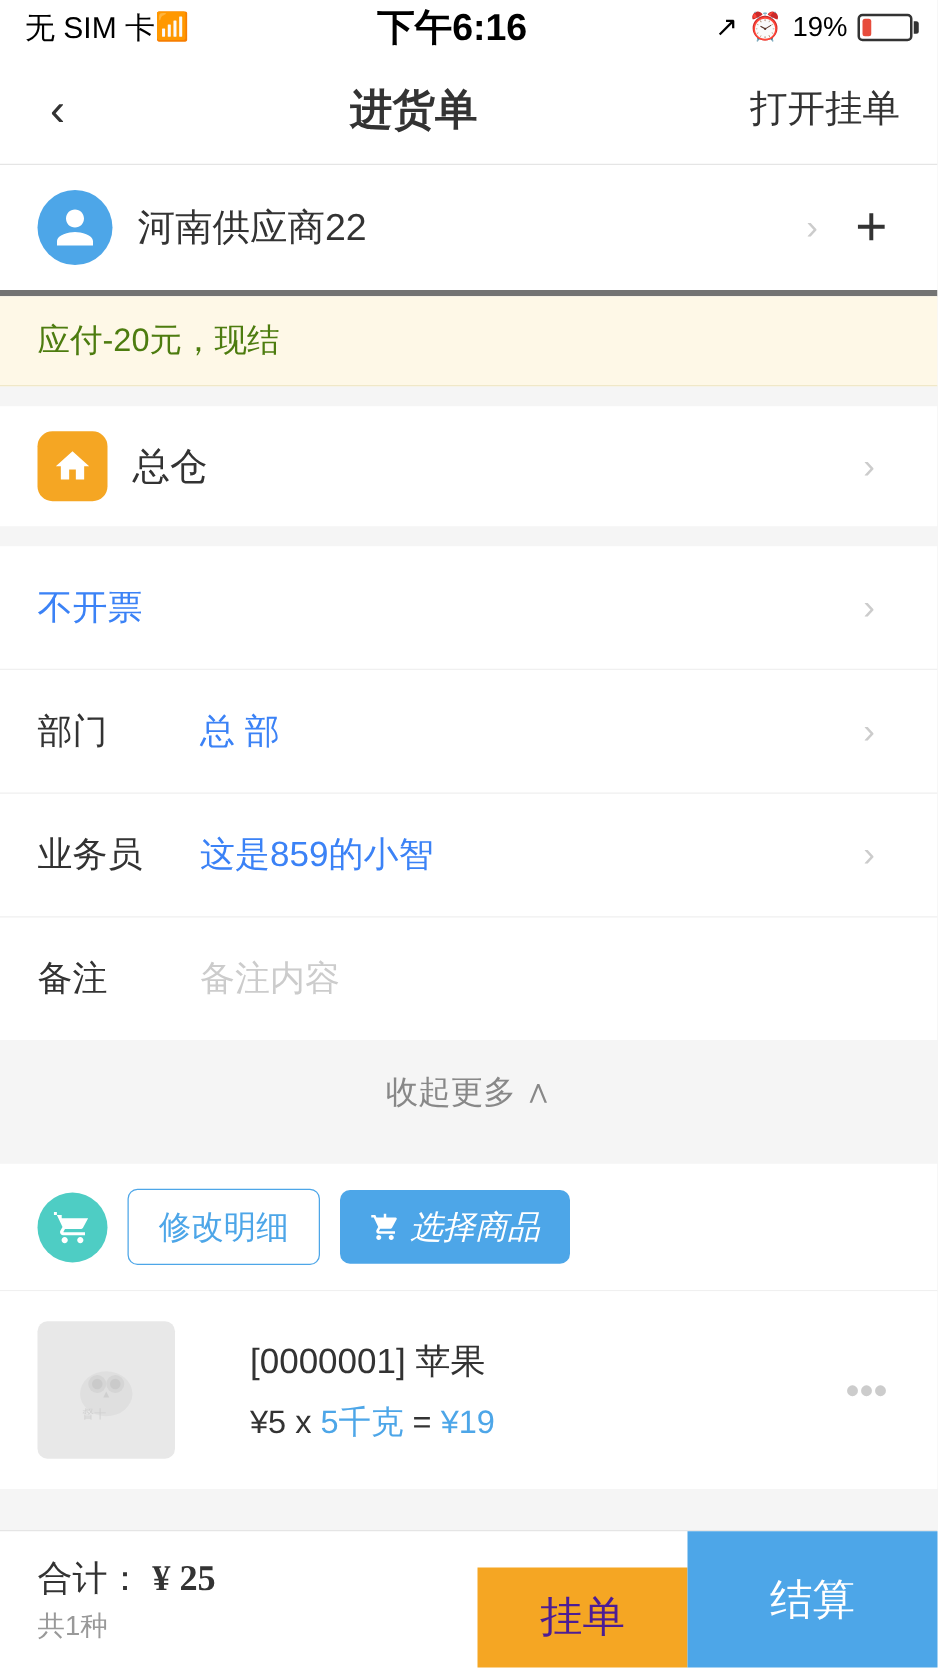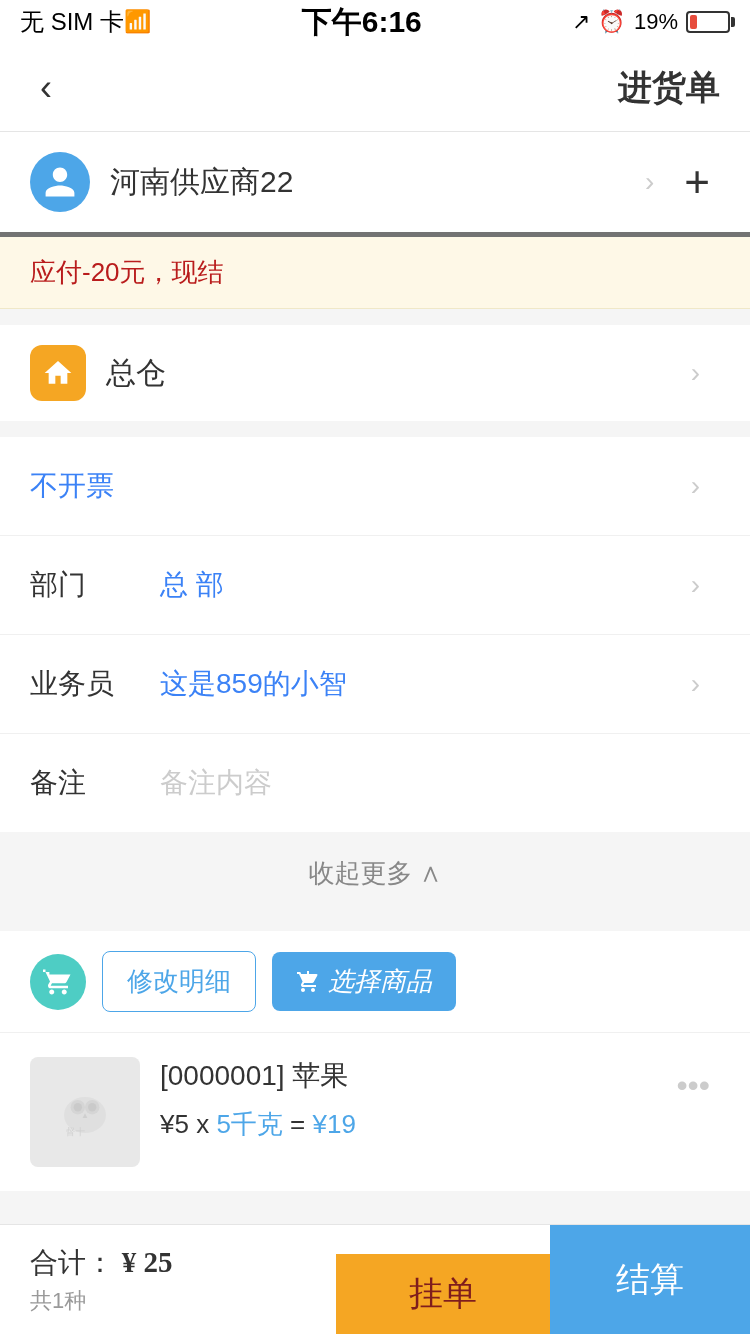--- a/index.html
+++ b/index.html
@@ -123,21 +123,21 @@
       cursor: pointer;
       padding: 0 10px;
       line-height: 1;
     }
 
     
     .alert-banner {
       background: #fef8e7;
       padding: 18px 30px;
       font-size: 26px;
-      color: #b91c1c;
+      color: #4d7c0f;
       border-bottom: 1px solid #f0e8c8;
     }
 
     
     .warehouse-row {
       display: flex;
       align-items: center;
       padding: 20px 30px;
       background: #fff;
       margin-top: 16px;
@@ -230,22 +230,24 @@
       cursor: pointer;
       display: flex;
       align-items: center;
       gap: 8px;
       font-style: italic;
     }
 
     
     .product-item {
       display: flex;
+      align-items: center;
       padding: 24px 30px;
       background: #fff;
+      gap: 40px;
     }
     .product-thumb {
       width: 110px; height: 110px;
       background: #e8e8e8;
       border-radius: 8px;
       margin-right: 20px;
       flex-shrink: 0;
       display: flex; align-items: center; justify-content: center;
     }
     .product-thumb svg { width: 60px; height: 60px; opacity: 0.3; }
@@ -275,23 +277,23 @@
       display: flex;
       flex-direction: column;
       justify-content: center;
       padding: 0 30px;
       flex: 1;
     }
     .total-label { font-size: 28px; color: #333; }
     .total-amount { font-size: 29px; font-weight: 600; color: #333; display: inline; font-family: Liberation Serif, serif; }
     .total-count { font-size: 22px; color: #999; margin-top: 4px; }
     .btn-hang {
-      width: 214px;
+      width: 168px;
       background: #f5a623;
-      color: #7f1d1d;
+      color: #4c1d95;
       font-size: 34px;
       border: none;
       cursor: pointer;
       display: flex;
       align-items: center;
       justify-content: center;
       margin-top: 29px;
     }
     .btn-checkout {
       width: 200px;
@@ -323,20 +325,21 @@
     <span>19%</span>
     <div class="battery">
       <div class="battery-fill"></div>
     </div>
   </div>
 </div>
 
 <div class="nav-bar">
   <span class="nav-back">‹</span>
   <span class="nav-title">进货单</span>
+  <span class="nav-action">打开挂单</span>
 </div>
 
 <div class="content">
 
   <div class="section">
     <div class="supplier-row">
       <div class="supplier-avatar">
         <svg viewBox="0 0 24 24">
           <path d="M12 12c2.7 0 4.8-2.1 4.8-4.8S14.7 2.4 12 2.4 7.2 4.5 7.2 7.2 9.3 12 12 12zm0 2.4c-3.2 0-9.6 1.6-9.6 4.8v2.4h19.2v-2.4c0-3.2-6.4-4.8-9.6-4.8z"></path>
         </svg>

